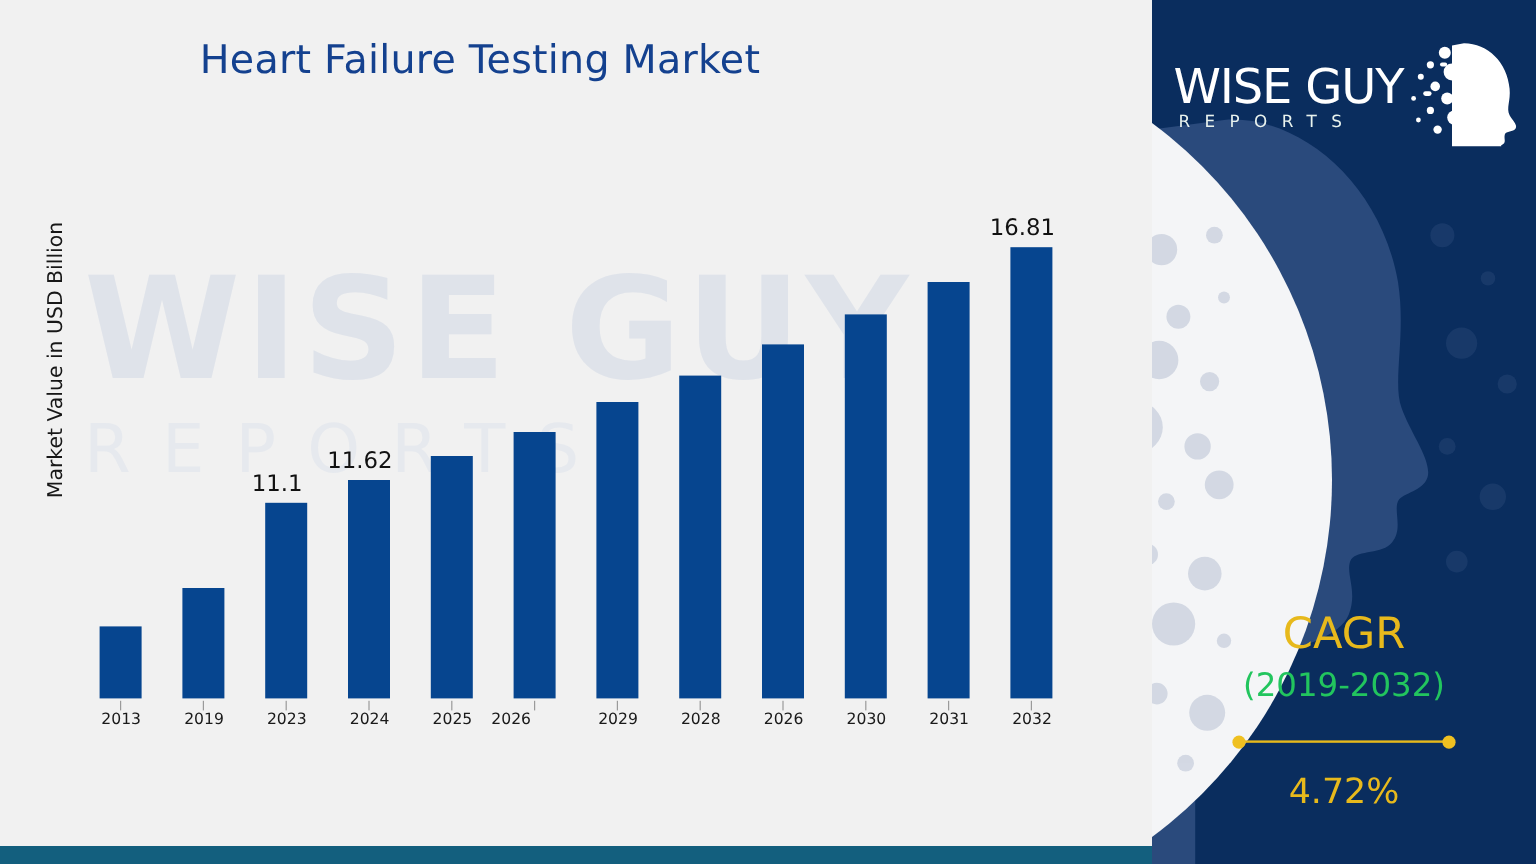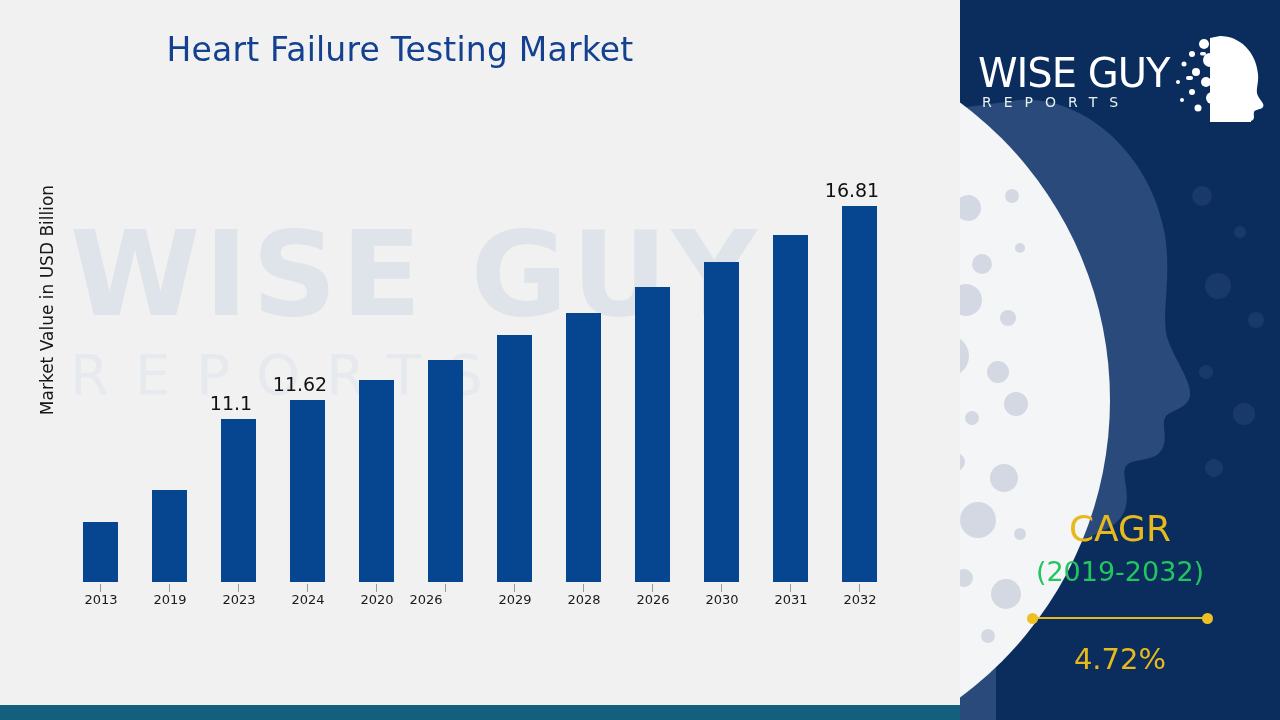--- a/index.html
+++ b/index.html
@@ -170,21 +170,21 @@
     <div class="bottom-strip"></div>
   <div class="tick" style="left: 100px;"></div>
       <div class="x-label" style="left: 71px;">2013</div>
       <div class="tick" style="left: 169px;"></div>
       <div class="x-label" style="left: 140px;">2019</div>
       <div class="tick" style="left: 238px;"></div>
       <div class="x-label" style="left: 209px;">2023</div>
       <div class="tick" style="left: 307px;"></div>
       <div class="x-label" style="left: 278px;">2024</div>
       <div class="tick" style="left: 376px;"></div>
-      <div class="x-label" style="left: 347px;">2020</div>
+      <div class="x-label" style="left: 347px;">2025</div>
       <div class="tick" style="left: 445px;"></div>
       <div class="x-label" style="left: 396px;">2026</div>
       <div class="tick" style="left: 514px;"></div>
       <div class="x-label" style="left: 485px;">2029</div>
       <div class="tick" style="left: 583px;"></div>
       <div class="x-label" style="left: 554px;">2028</div>
       <div class="tick" style="left: 652px;"></div>
       <div class="x-label" style="left: 623px;">2026</div>
       <div class="tick" style="left: 721px;"></div>
       <div class="x-label" style="left: 692px;">2030</div>

